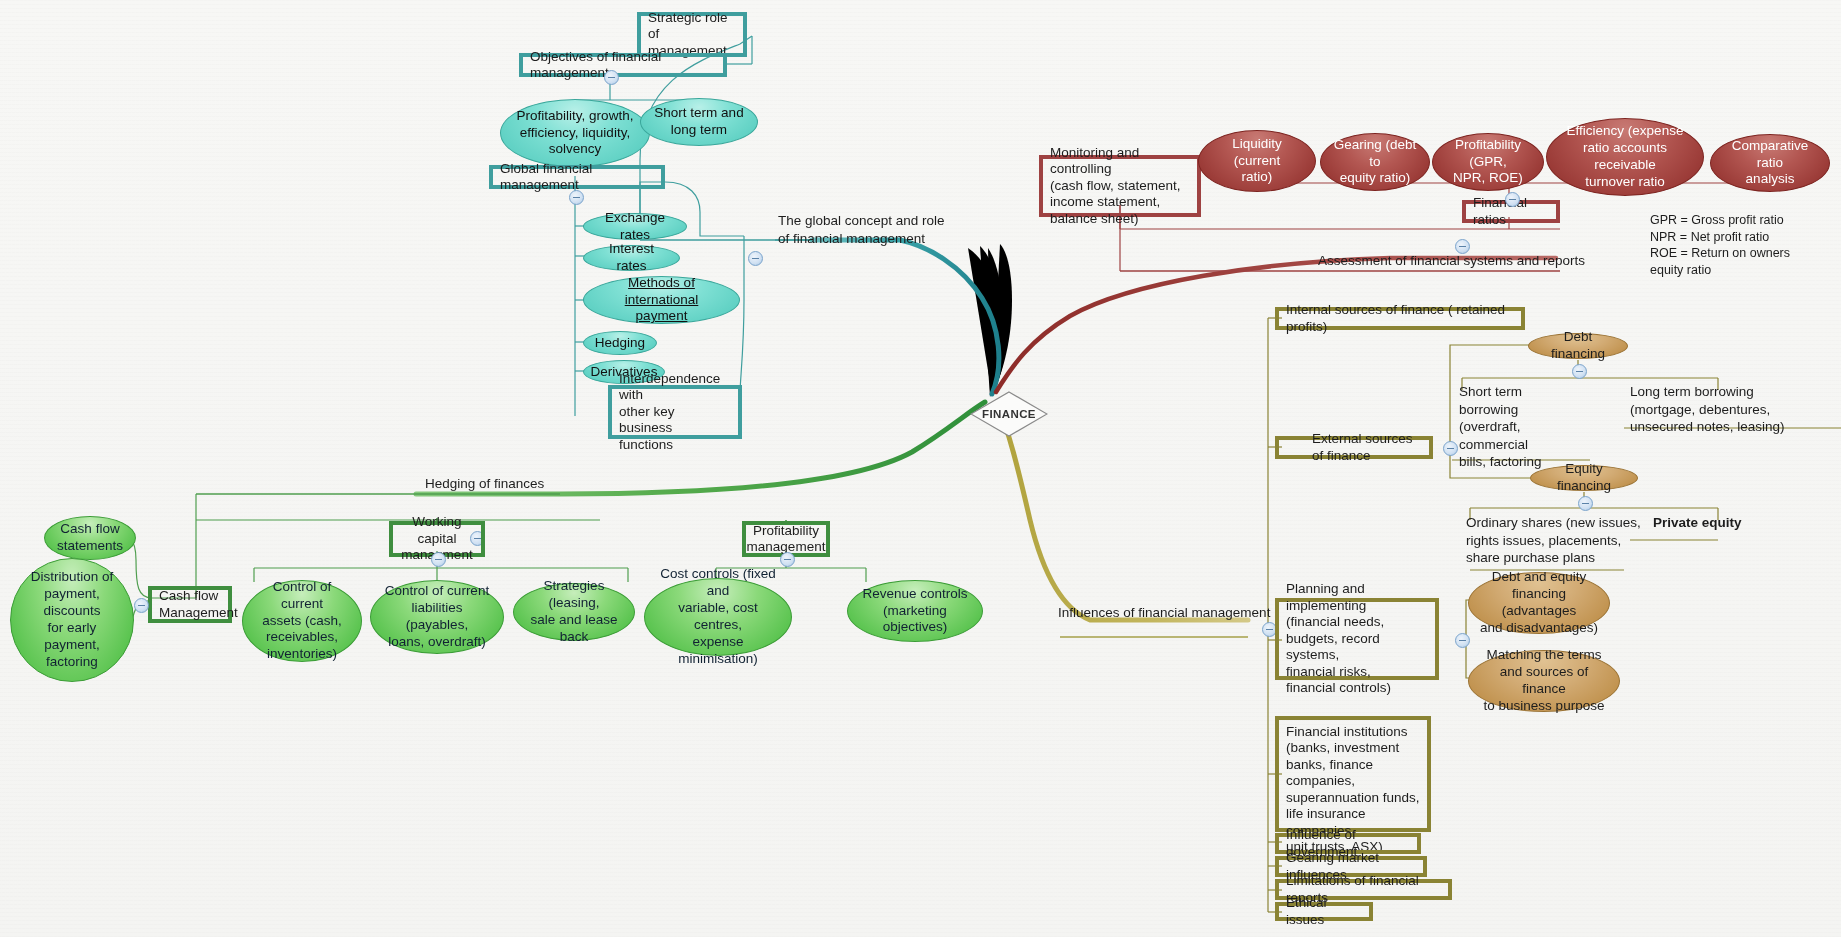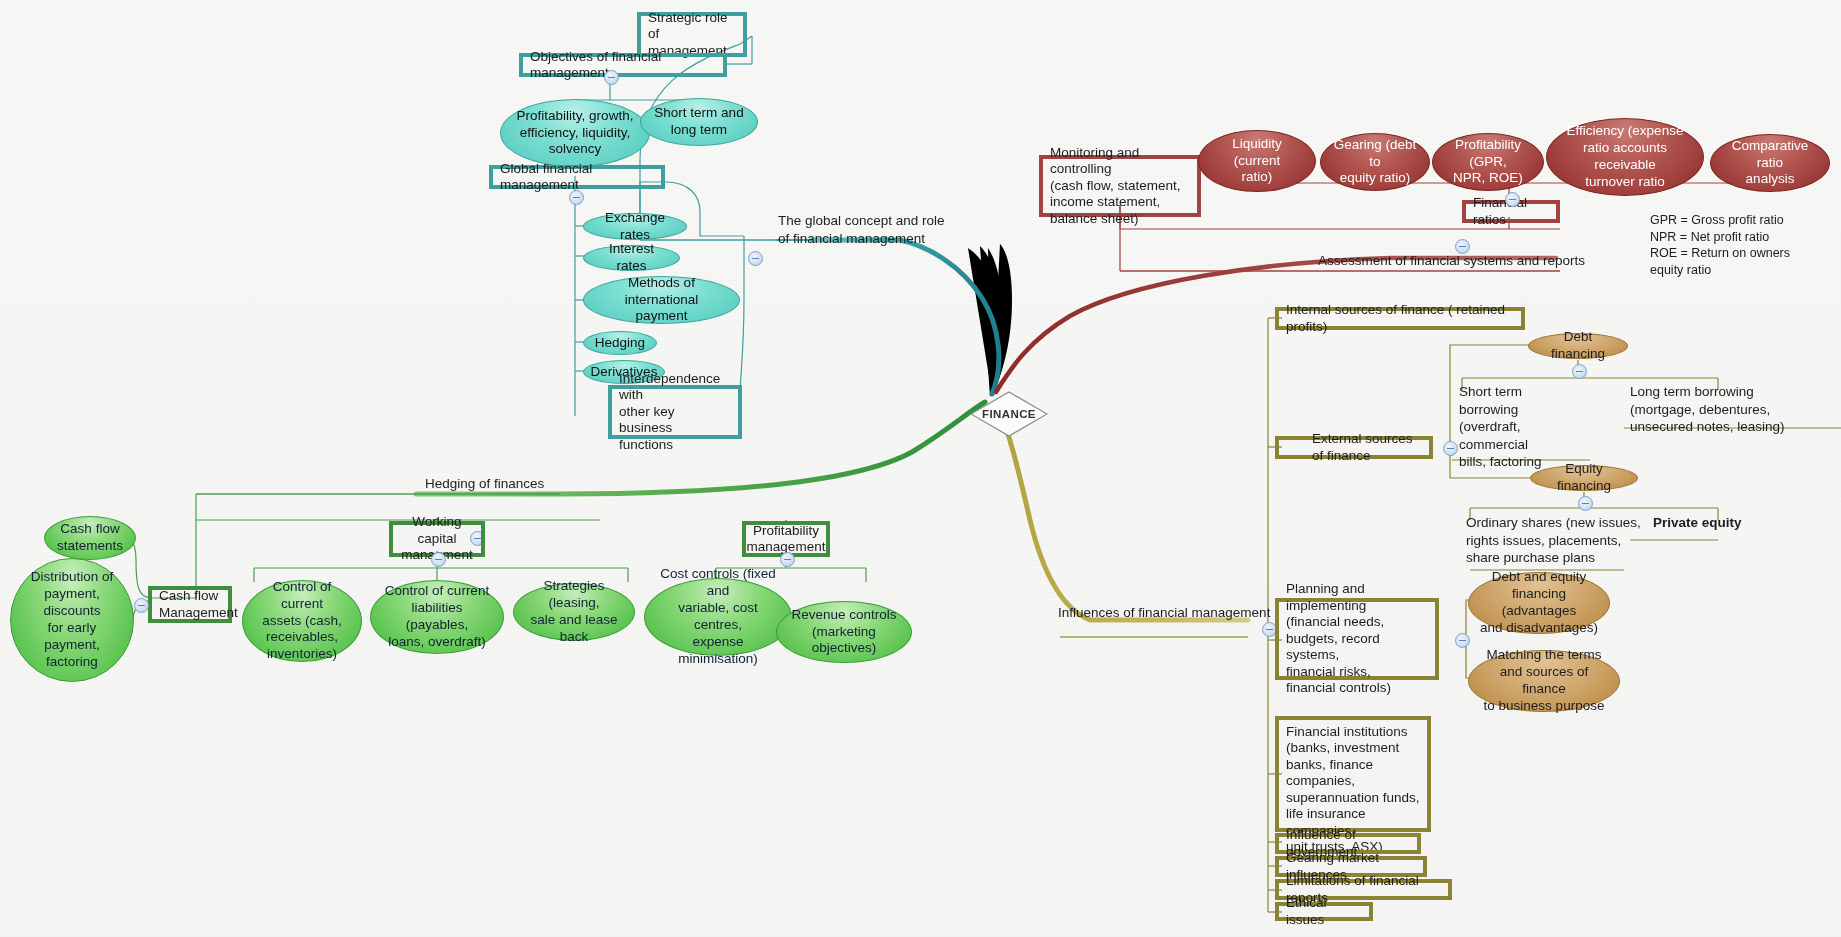--- a/index.html
+++ b/index.html
@@ -288,21 +288,21 @@
 solvency</div>
 
   <div class="node ell teal" style="left:640px;top:98px;width:118px;height:48px;">Short term and
 long term</div>
 
   <div class="node rect teal" style="left:489px;top:165px;width:176px;height:24px;justify-content:center;">Global financial management</div>
   <div class="minus" style="left:569px;top:190px;"></div>
 
   <div class="node ell teal" style="left:583px;top:213px;width:104px;height:27px;">Exchange rates</div>
   <div class="node ell teal" style="left:583px;top:245px;width:97px;height:26px;">Interest rates</div>
-  <div class="node ell teal" style="left:583px;top:276px;width:157px;height:48px;">Methods of international
+  <div class="node ell teal" style="left:583px;top:276px;width:157px;height:48px;text-decoration:underline;">Methods of international
 payment</div>
   <div class="node ell teal" style="left:583px;top:331px;width:74px;height:24px;">Hedging</div>
   <div class="node ell teal" style="left:583px;top:360px;width:82px;height:24px;">Derivatives</div>
 
   <div class="node rect teal" style="left:608px;top:385px;width:134px;height:54px;">Interdependence with
 other key business
 functions</div>
 
   <div class="node rect red" style="left:1039px;top:155px;width:162px;height:62px;">Monitoring and controlling
 (cash flow, statement,
@@ -356,21 +356,21 @@
   <div class="node ell green" style="left:513px;top:583px;width:122px;height:58px;">Strategies (leasing,
 sale and lease back</div>
 
   <div class="node rect green" style="left:742px;top:521px;width:88px;height:36px;justify-content:center;text-align:center;">Profitability
 management</div>
   <div class="minus" style="left:780px;top:552px;"></div>
 
   <div class="node ell green" style="left:644px;top:578px;width:148px;height:78px;">Cost controls (fixed and
 variable, cost centres,
 expense minimisation)</div>
-  <div class="node ell green" style="left:776px;top:580px;width:136px;height:62px;margin-top:21px;">Revenue controls
+  <div class="node ell green" style="left:847px;top:580px;width:136px;height:62px;">Revenue controls
 (marketing objectives)</div>
 
   <div class="node rect olive" style="left:1275px;top:307px;width:250px;height:23px;">Internal sources of finance ( retained profits)</div>
 
   <div class="node rect olive" style="left:1275px;top:436px;width:158px;height:23px;padding-left:33px;">External sources of finance</div>
   <div class="minus" style="left:1443px;top:441px;"></div>
 
   <div class="node ell olive" style="left:1528px;top:333px;width:100px;height:26px;">Debt financing</div>
   <div class="minus" style="left:1572px;top:364px;"></div>
 

